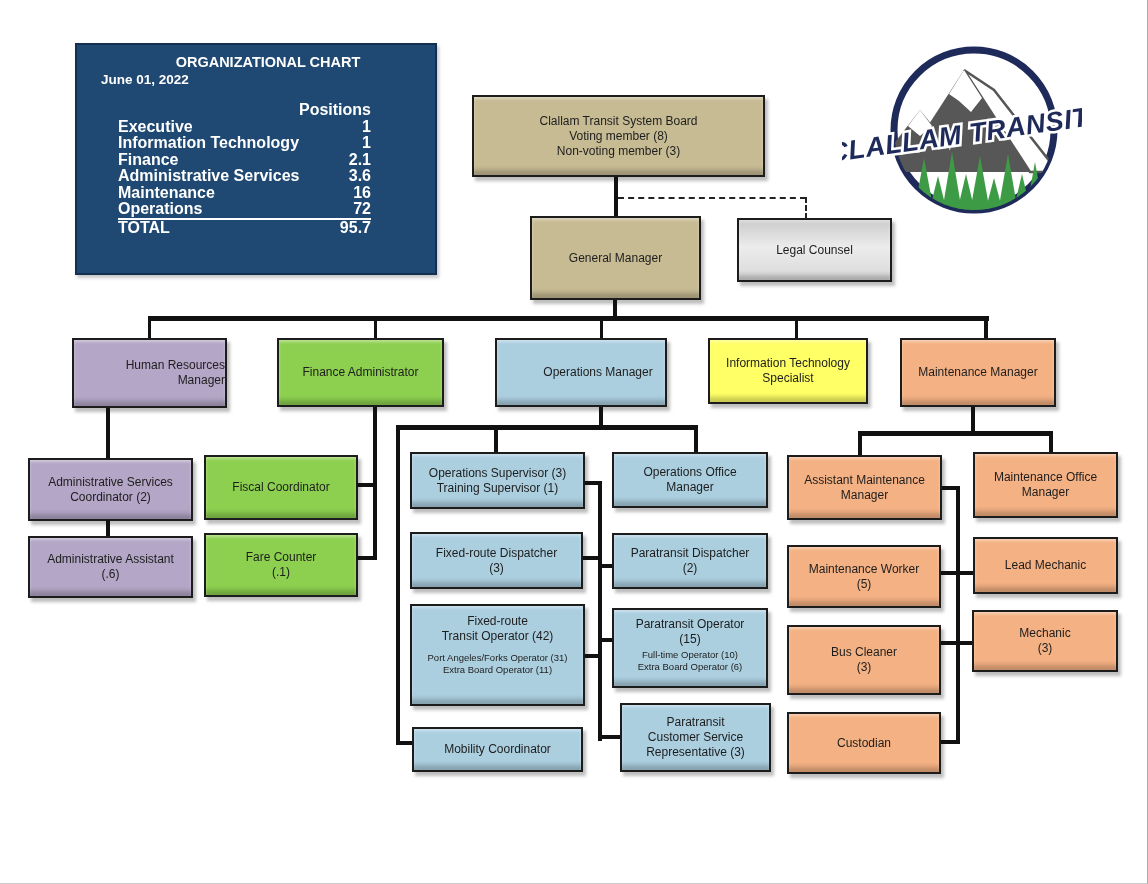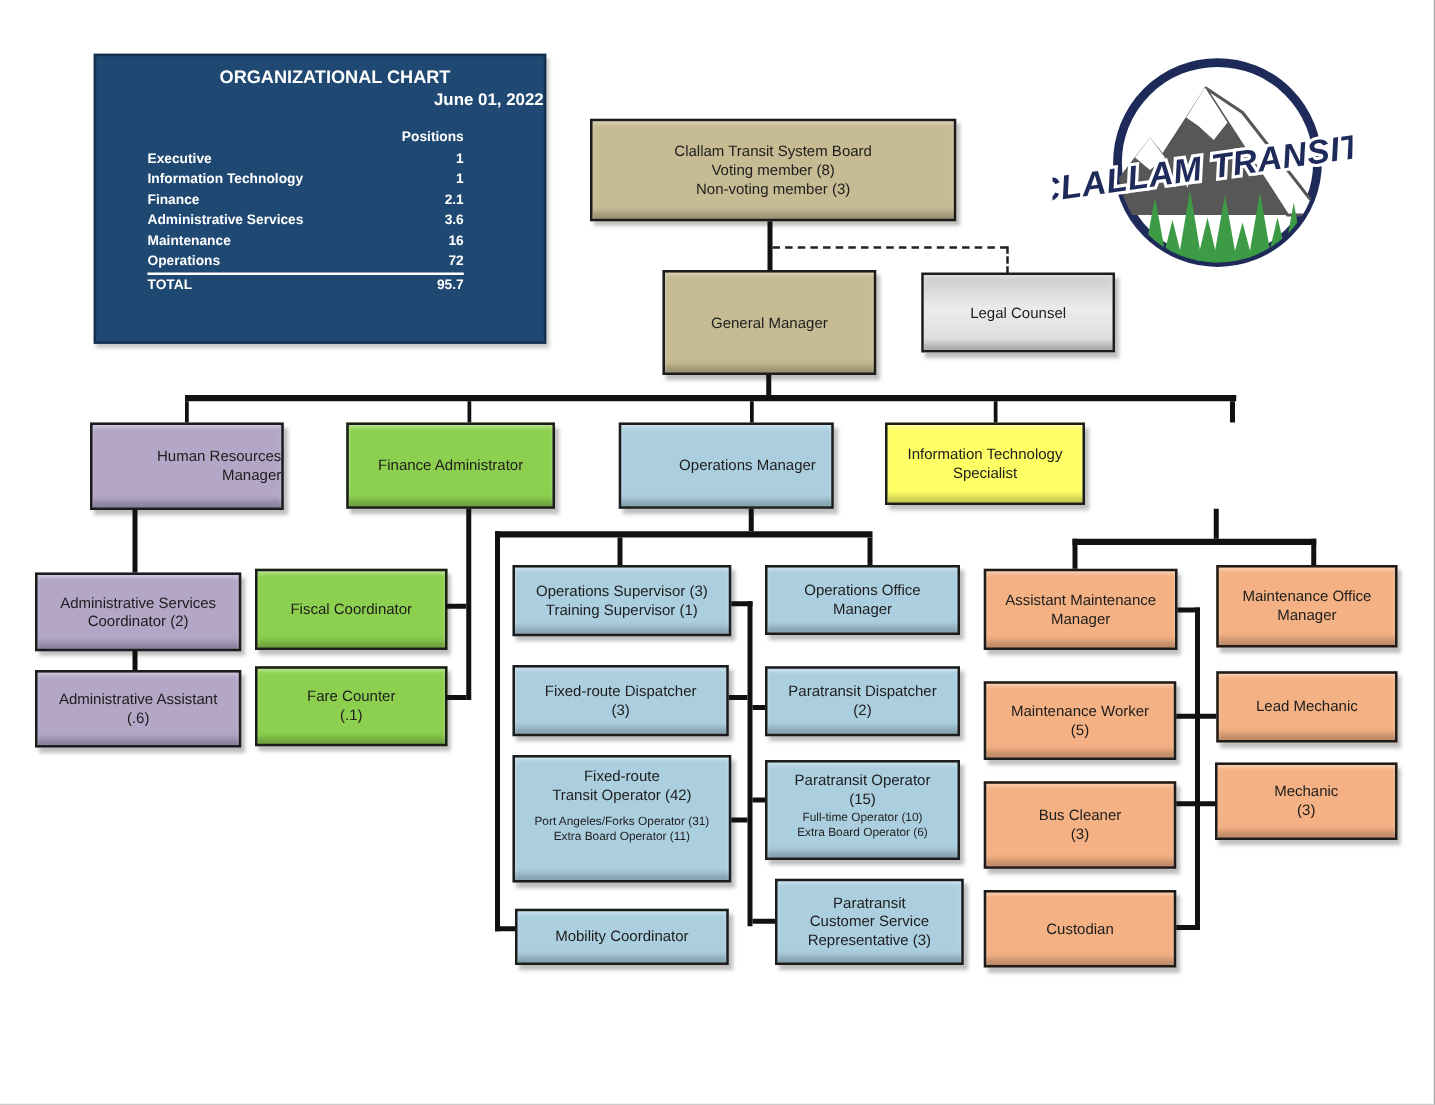--- a/index.html
+++ b/index.html
@@ -21,22 +21,22 @@
   .yellow{background:var(--yellow);}
   .orange{background:var(--orange);}
   .ln{position:absolute;background:var(--line_black);}
   .lnd-h{position:absolute;border-top:2px dashed #222;}
   .lnd-v{position:absolute;border-left:2px dashed #222;}
   
   #panel{position:absolute;left:75px;top:43px;width:362px;height:232px;background:var(--panel_navy);
          border:2px solid #13304f;box-sizing:border-box;color:#fff;font-weight:bold;
          box-shadow:2px 3px 3px rgba(120,120,120,.4);padding-left:24px;}
   #panel .ttl{text-align:center;font-size:14.5px;line-height:17px;margin-top:9px;}
-  #panel .dte{text-align:right;font-size:13.5px;line-height:17px;}
-  #ptable{margin:14px 0 0 17px;width:253px;font-size:11px;}
+  #panel .dte{text-align:left;font-size:13.5px;line-height:17px;}
+  #ptable{margin:14px 0 0 17px;width:253px;font-size:16px;}
   .prow{display:flex;justify-content:space-between;line-height:16.5px;}
   .prow.hdr{justify-content:flex-end;}
   .prow.total{border-top:2px solid #fff;}
   
   #logo{position:absolute;left:842px;top:40px;width:240px;height:195px;}
   #logo text{font-family:"Liberation Sans","DejaVu Sans",sans-serif;}
 </style>
 </head>
 <body>
 
@@ -129,20 +129,23 @@
   </div>
   <div class="box green" style="left:277px;top:338px;width:167px;height:69px;">
     <div>Finance Administrator</div>
   </div>
   <div class="box blue" style="left:495px;top:338px;width:172px;height:69px;padding-left:34px;">
     <div>Operations Manager</div>
   </div>
   <div class="box yellow" style="left:708px;top:338px;width:160px;height:66px;">
     <div>Information Technology</div>
       <div>Specialist</div>
+  </div>
+  <div class="box orange" style="left:900px;top:338px;width:156px;height:69px;">
+    <div>Maintenance Manager</div>
   </div>
 
   <div class="box purple" style="left:28px;top:458px;width:165px;height:63px;">
     <div>Administrative Services</div>
       <div>Coordinator (2)</div>
   </div>
   <div class="box purple" style="left:28px;top:536px;width:165px;height:62px;">
     <div>Administrative Assistant</div>
       <div>(.6)</div>
   </div>

